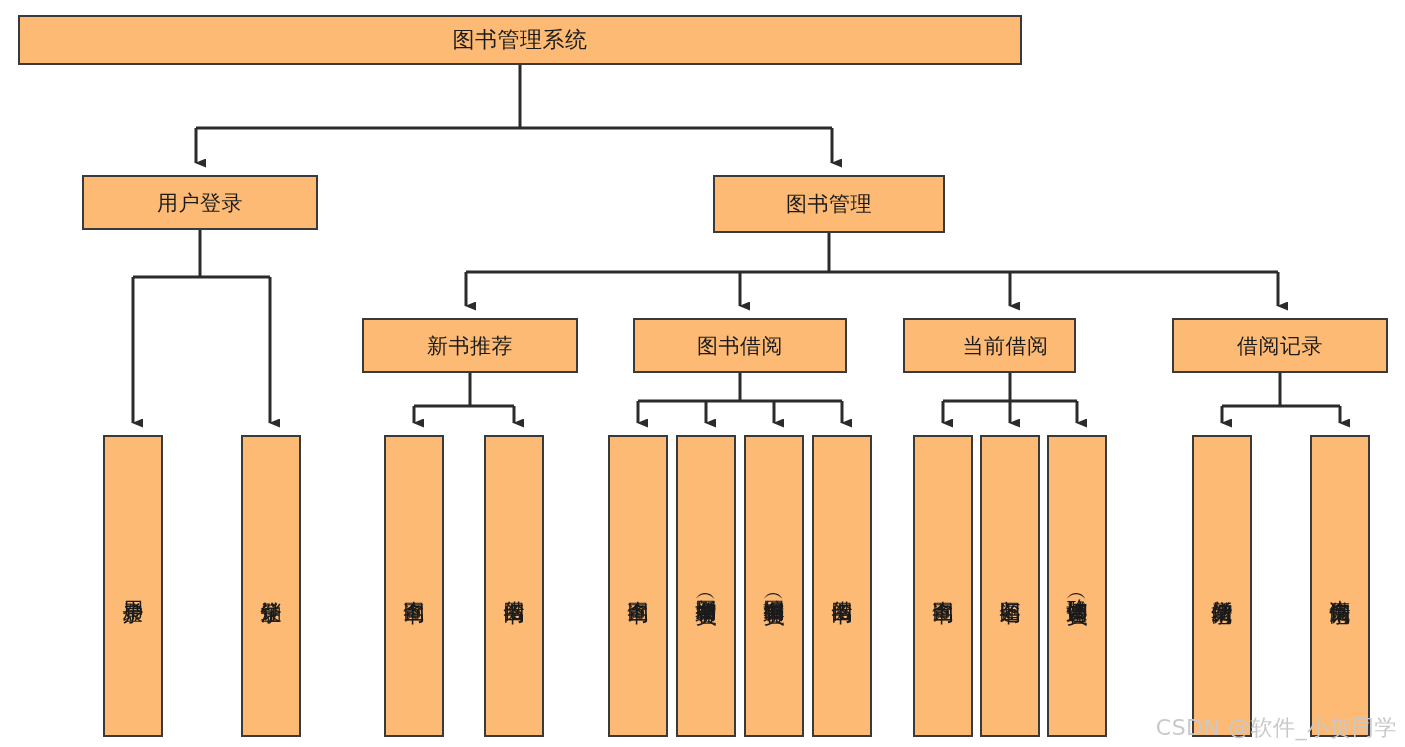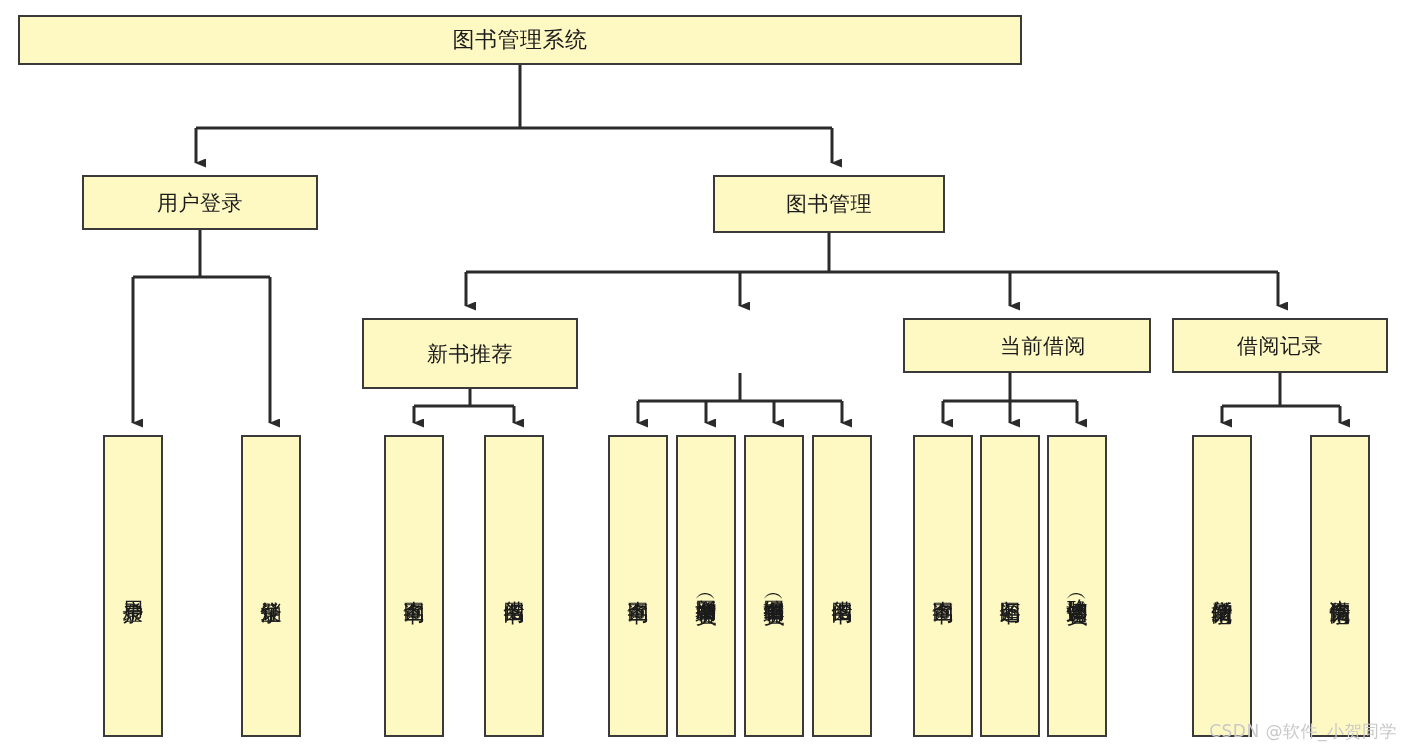--- a/index.html
+++ b/index.html
@@ -22,21 +22,21 @@
     position: absolute;
     left: 0;
     top: 0;
     width: 1405px;
     height: 747px;
     pointer-events: none;
   }
   .node {
     position: absolute;
     box-sizing: border-box;
-    background: #fef9c3;
+    background: #fdba74;
     border: 2px solid #3a3a3a;
     display: flex;
     align-items: center;
     justify-content: center;
     color: #1b1b1b;
   }
   .node-h {
     font-size: 21px;
     letter-spacing: 0.5px;
     white-space: nowrap;
@@ -52,21 +52,21 @@
     font-size: 21px;
     line-height: 1.34;
     letter-spacing: 1px;
     white-space: nowrap;
     color: #1b1b1b;
   }
   .watermark {
     position: absolute;
     right: 8px;
     bottom: 4px;
-    font-size: 17px;
+    font-size: 22px;
     color: #c9c9c9;
     letter-spacing: 0.5px;
     white-space: nowrap;
     user-select: none;
   }
 </style>
 </head>
 <body>
 
 <div id="canvas">
@@ -125,24 +125,27 @@
     <span class="node-h">图书管理系统</span>
   </div>
 
   <div class="node" style="left:82px; top:175px; width:236px; height:55px;">
     <span class="node-h">用户登录</span>
   </div>
   <div class="node" style="left:713px; top:175px; width:232px; height:58px;">
     <span class="node-h">图书管理</span>
   </div>
 
-  <div class="node" style="left:362px; top:318px; width:216px; height:71px;">
+  <div class="node" style="left:362px; top:318px; width:216px; height:55px;">
     <span class="node-h">新书推荐</span>
   </div>
-  <div class="node" style="left:903px; top:318px; width:248px; height:55px;padding-left:32px;">
+  <div class="node" style="left:633px; top:318px; width:214px; height:55px;">
+    <span class="node-h">图书借阅</span>
+  </div>
+  <div class="node" style="left:903px; top:318px; width:173px; height:55px;padding-left:32px;">
     <span class="node-h">当前借阅</span>
   </div>
   <div class="node" style="left:1172px; top:318px; width:216px; height:55px;text-align:center;">
     <span class="node-h">借阅记录</span>
   </div>
 
   <div class="node node-leaf" style="left:103px; top:435px; width:60px; height:302px;">
     <span class="vlabel">用户登录</span>
   </div>
   <div class="node node-leaf" style="left:241px; top:435px; width:60px; height:302px;">

